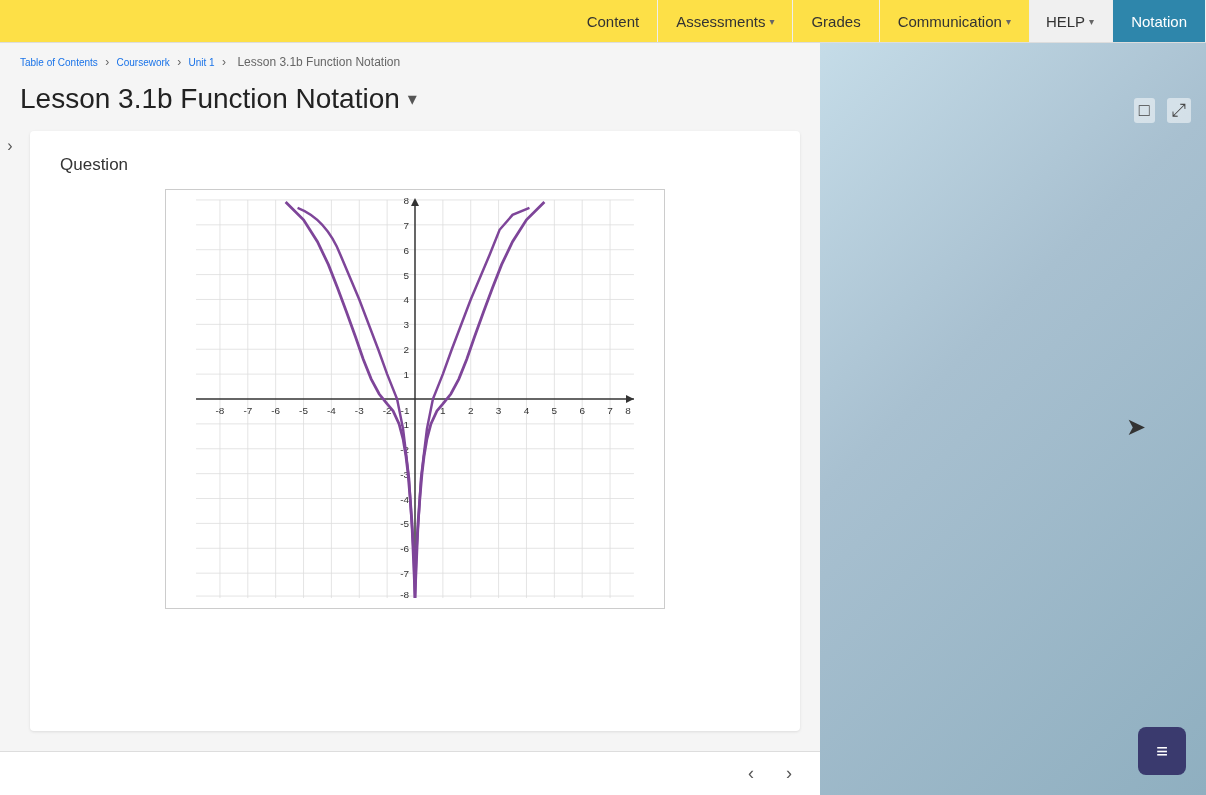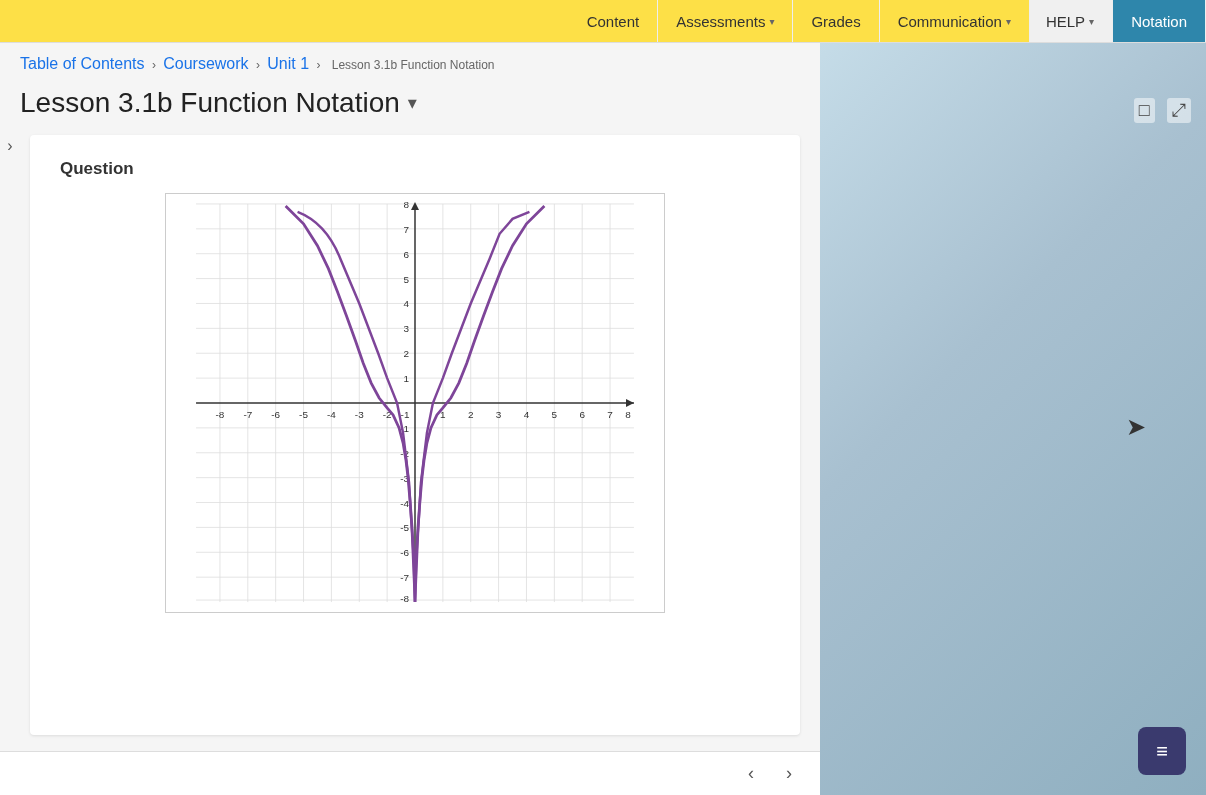--- a/index.html
+++ b/index.html
@@ -86,21 +86,21 @@
       font-size: 12px;
       color: #1a73e8;
     }
     .breadcrumb span {
       color: #666;
       margin: 0 4px;
     }
     .breadcrumb a {
       color: #1a73e8;
       text-decoration: none;
-      font-size: 16px;
+      font-size: 10px;
     }
 
     
     .lesson-title-bar {
       padding: 8px 20px 16px 20px;
       display: flex;
       align-items: center;
       gap: 8px;
     }
     .lesson-title {
@@ -135,21 +135,21 @@
       background: #fff;
       margin: 0 20px 20px 30px;
       padding: 24px 30px;
       border-radius: 4px;
       box-shadow: 0 1px 3px rgba(0,0,0,0.1);
       min-height: 600px;
     }
 
     .question-label {
       font-size: 17px;
-      font-weight: 700;
+      font-weight: 400;
       color: #333;
       margin-bottom: 14px;
     }
 
     .question-text {
       font-size: 14px;
       color: #444;
       margin-bottom: 20px;
     }
 

